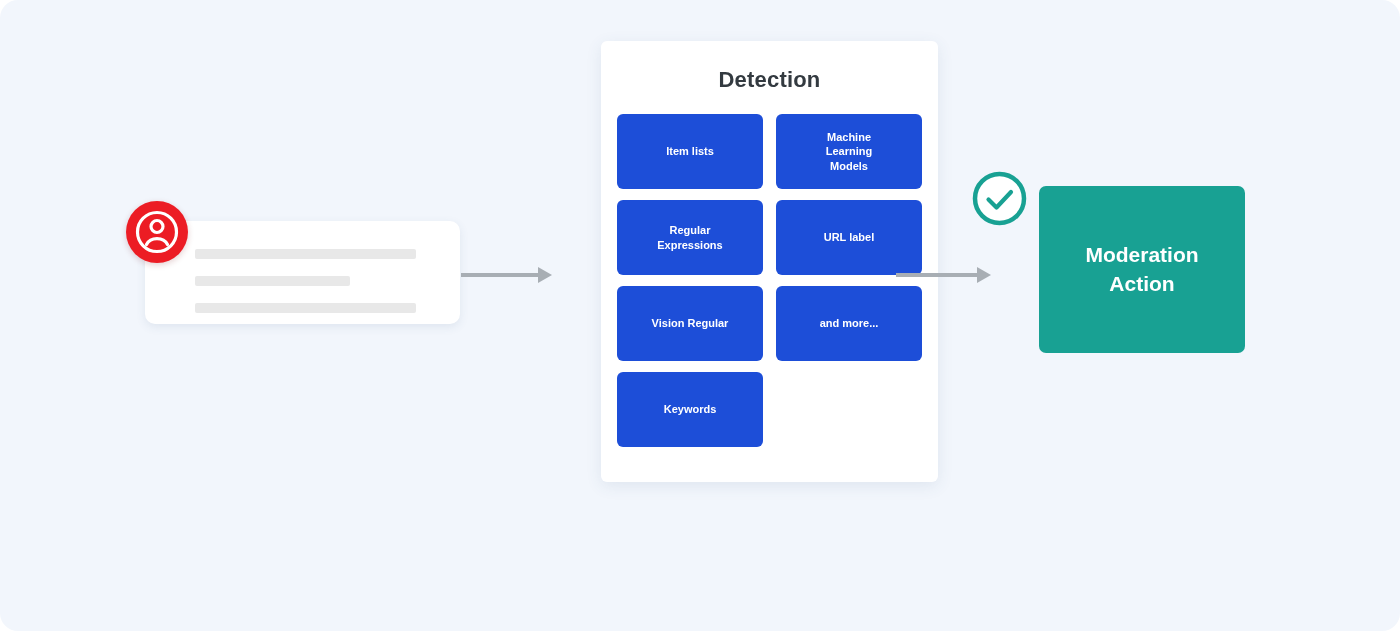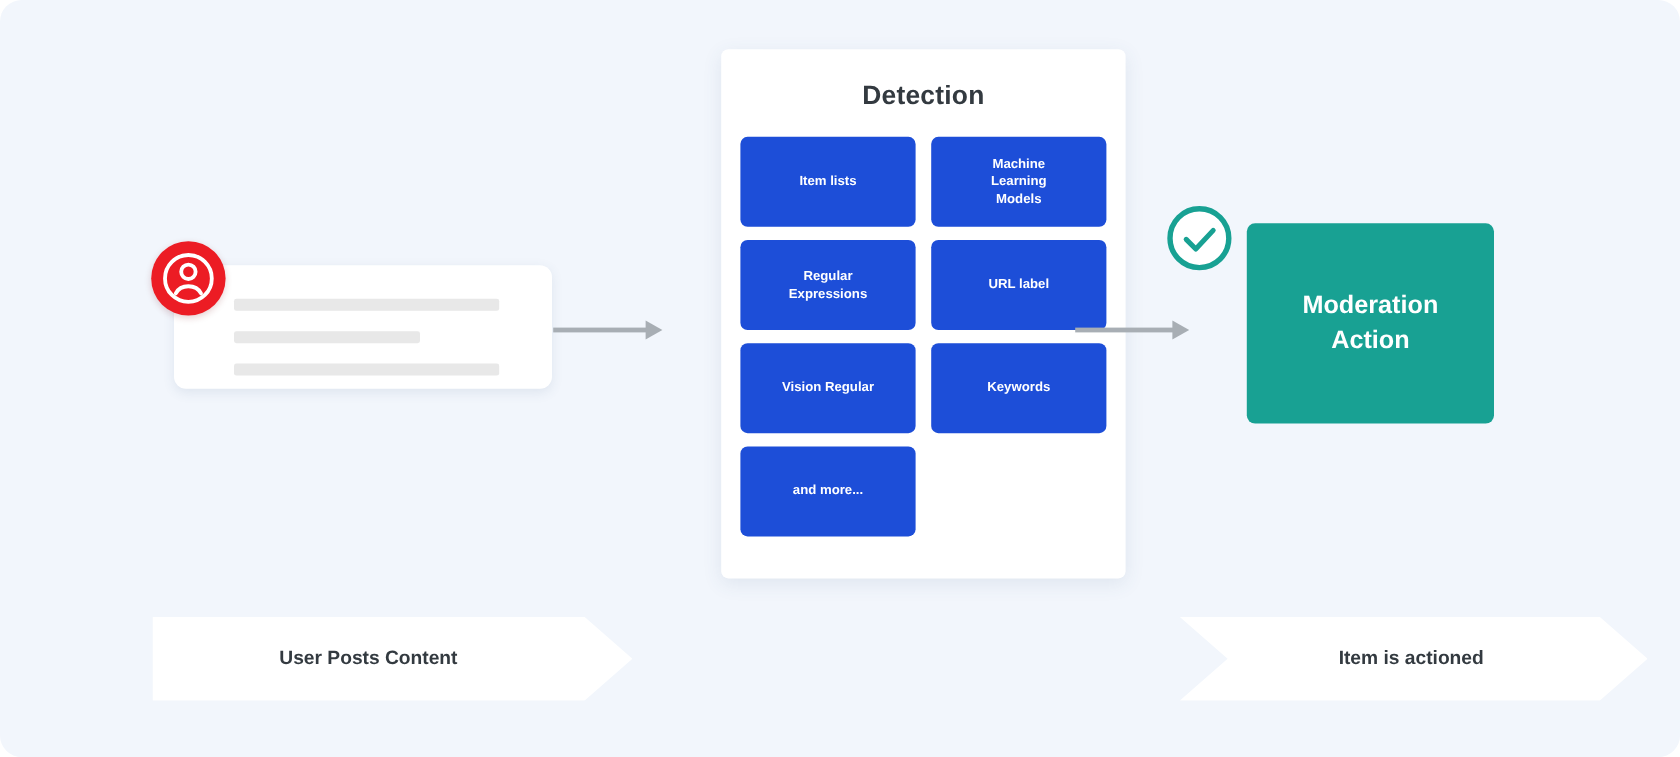--- a/index.html
+++ b/index.html
@@ -231,38 +231,36 @@
     <div id="detection-title">Detection</div>
     <div id="detection-grid">
       <div class="method-tile">Item lists</div>
       <div class="method-tile">Machine
 Learning
 Models</div>
       <div class="method-tile">Regular
 Expressions</div>
       <div class="method-tile">URL label</div>
       <div class="method-tile">Vision Regular</div>
+      <div class="method-tile">and more...</div>
       <div class="method-tile">Keywords</div>
-      <div class="method-tile">and more...</div>
     </div>
   </div>
 
   <div class="arrow" id="arrow-2">
     <div class="shaft"></div>
     <div class="head"></div>
   </div>
 
   <div id="moderation-box">Moderation
 Action</div>
 
   <div id="check-badge">
     <svg width="57" height="57" viewBox="0 0 57 57" aria-hidden="true">
       <circle cx="28.5" cy="28.5" r="24.5" fill="#ffffff" stroke="#18a193" stroke-width="4.5"></circle>
       <path d="M17.5 29.5 L25.5 37.5 L40 22" fill="none" stroke="#18a193" stroke-width="4.2" stroke-linecap="round" stroke-linejoin="round"></path>
     </svg>
   </div>
 
   <div id="chevron-bar">
-    <div class="chev" id="chev-1">User Posts Content</div>
-    <div class="chev" id="chev-3">Item is actioned</div>
   </div>
 
 </div>
 
 </body></html>

